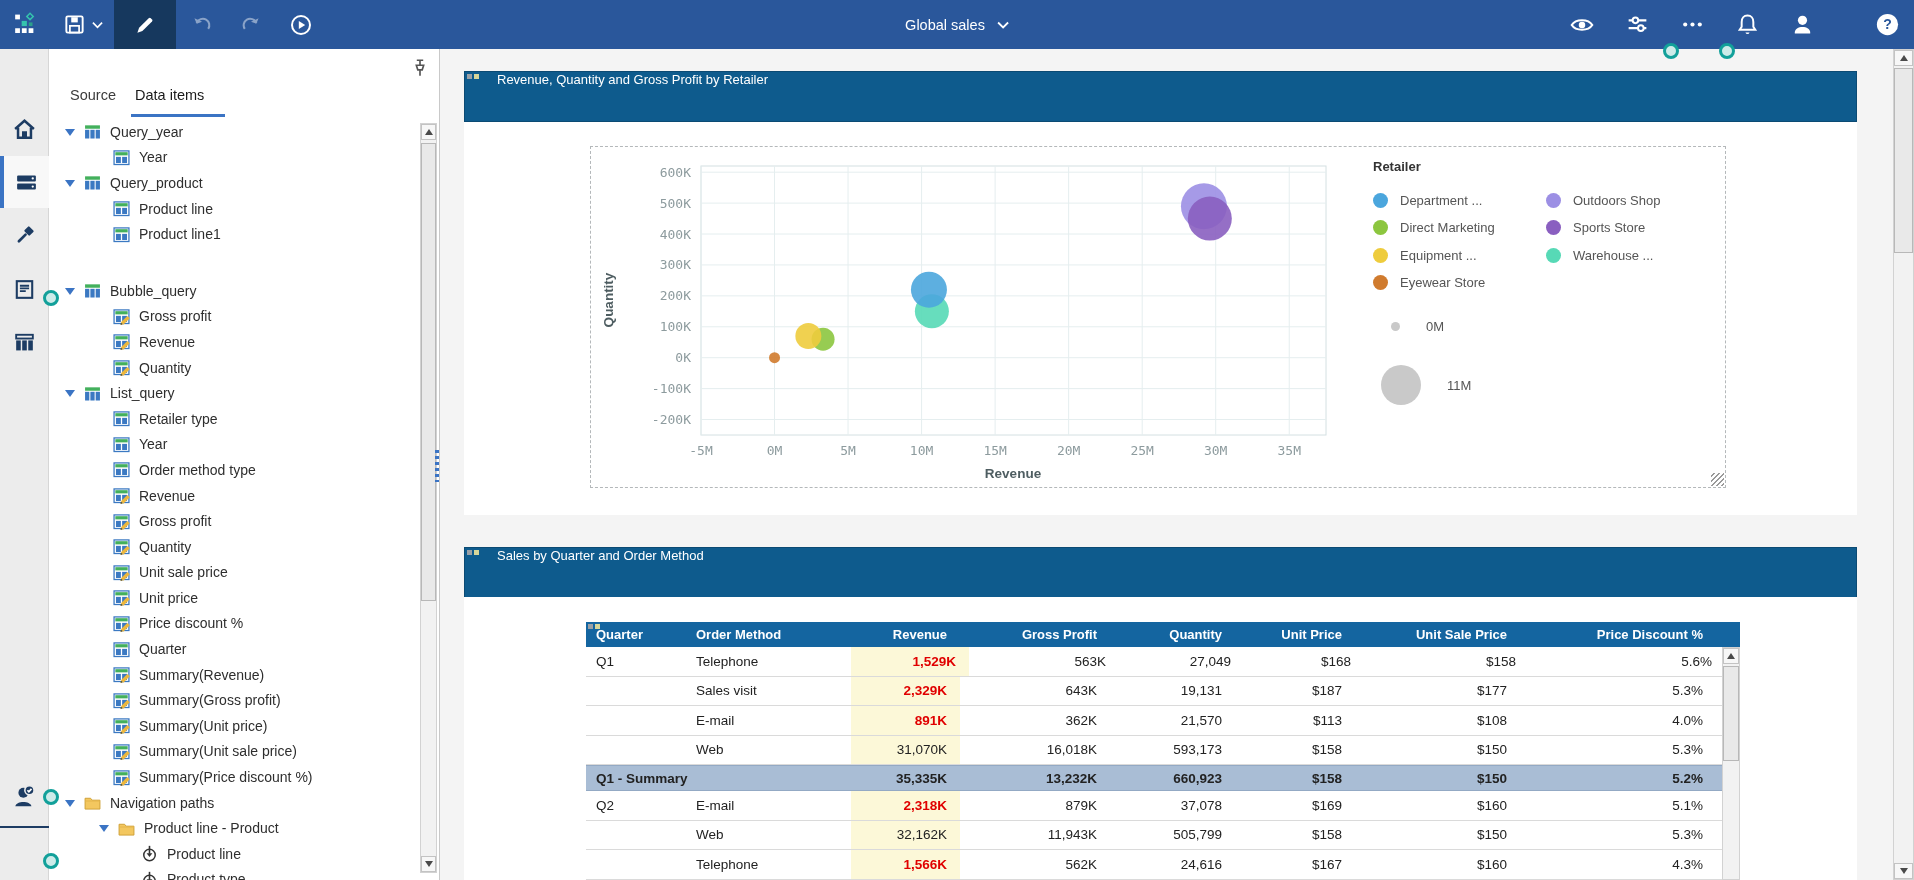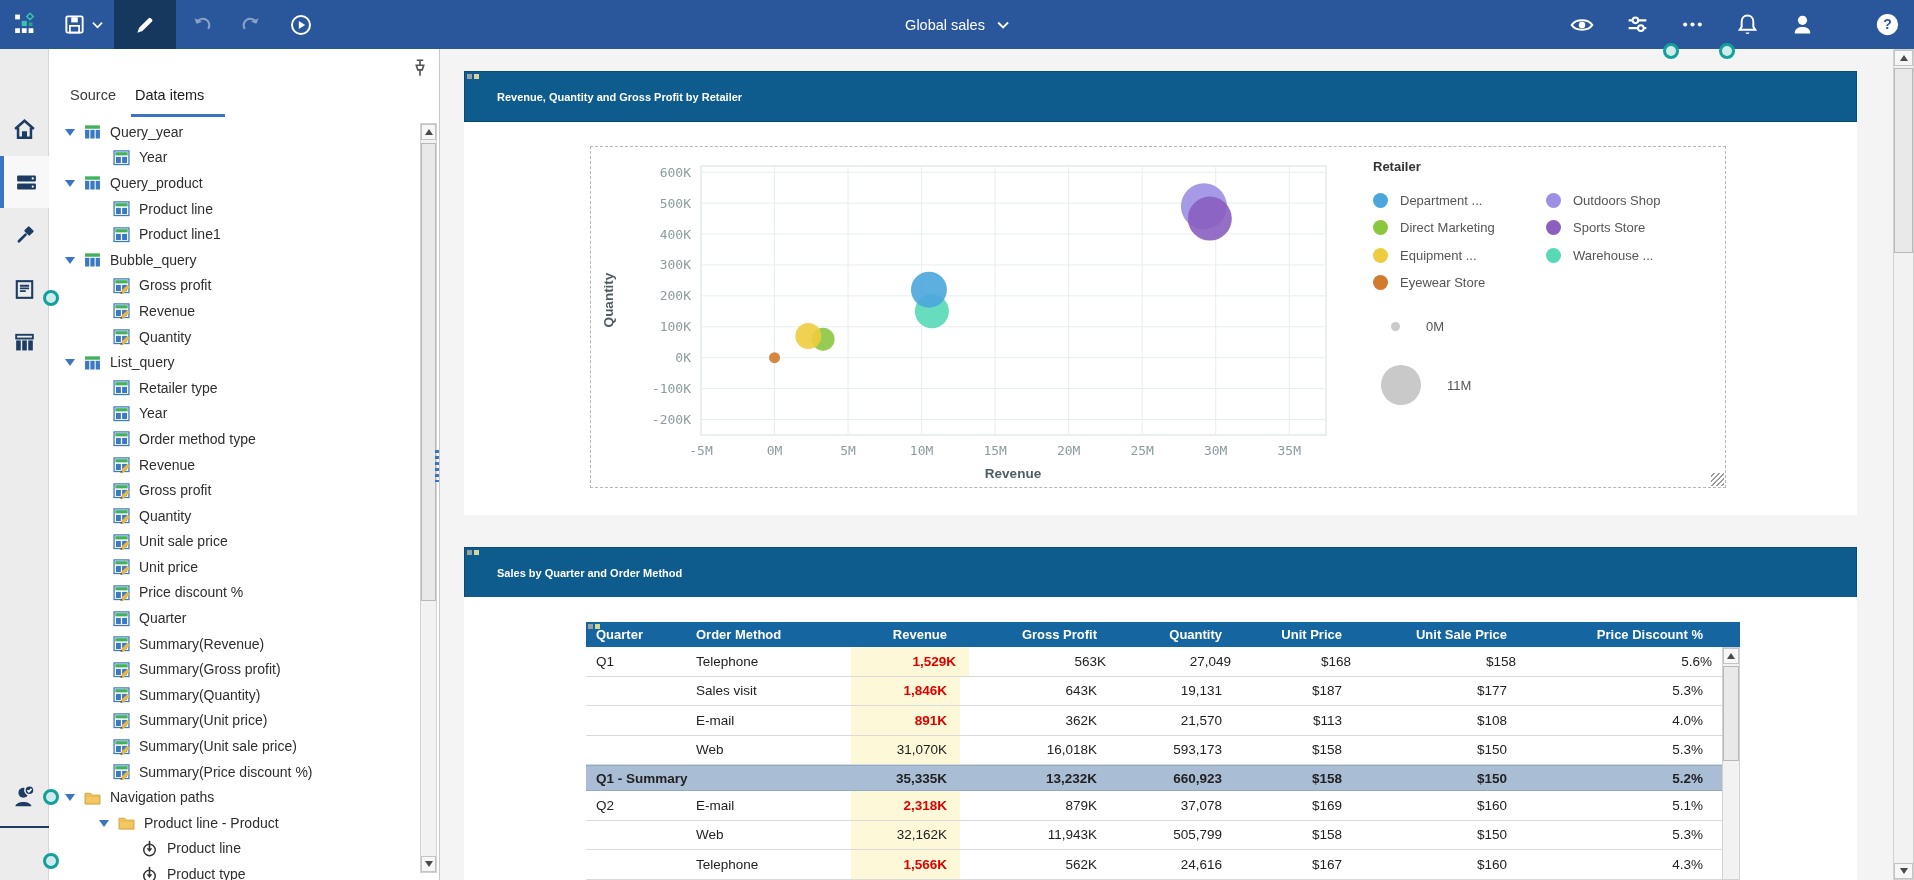--- a/index.html
+++ b/index.html
@@ -50,21 +50,21 @@
   .tri-up { width:0; height:0; border-left:4px solid transparent; border-right:4px solid transparent; border-bottom:6px solid #4a4a4a; }
   .tri-dn { width:0; height:0; border-left:4px solid transparent; border-right:4px solid transparent; border-top:6px solid #4a4a4a; }
 
   
   #splitter { position:absolute; left:435px; top:450px; width:4px; height:32px; z-index:12;
     background:repeating-linear-gradient(to bottom,#3b74c4 0 3px, transparent 3px 6px); cursor:col-resize; }
 
   
   #canvas { position:absolute; left:440px; top:49px; width:1474px; height:831px; background:#f4f4f4; }
   .widget-titlebar { position:absolute; left:24px; width:1393px; height:51px; background:#0e5b8d;
-    border:1px solid #0b4a73; color:#fff; font-size:11px; display:flex; align-items:center; padding-left:32px; cursor:pointer;font-weight:bold; }
+    border:1px solid #0b4a73; color:#fff; font-size:13px; display:flex; padding-left:32px; cursor:pointer; }
   .sel-handles { position:absolute; left:2px; top:2px; width:14px; height:6px; }
   .sel-handles i { position:absolute; top:0; width:5px; height:5px; }
   .sel-handles i:first-child { left:0; background:#9aa0a6; }
   .sel-handles i:last-child { left:7px; background:#d6d69a; }
   .widget-body { position:absolute; left:24px; width:1393px; background:#fff; }
 
   
   #chartbox { position:absolute; left:150px; top:97px; width:1136px; height:342px; border:1px dashed #b4b8ba; background:#fff; }
   #chartbox svg text { font-family:"DejaVu Sans Mono", monospace; }
   .axis-title { font-family:"Liberation Sans", sans-serif !important; font-weight:bold; }
@@ -373,129 +373,123 @@
             <use href="#ic-column"></use>
           </svg>
           <span class="tr-label">Product line</span>
         </div>
         <div class="tree-row" style="padding-left: 64px;">
           <svg class="tr-ic">
             <use href="#ic-column"></use>
           </svg>
           <span class="tr-label">Product line1</span>
         </div>
+        <div class="tree-row" style="padding-left: 16px; margin-top: 31px;">
+          <span class="tr-arrow"></span>
+          <svg class="tr-ic">
+            <use href="#ic-query"></use>
+          </svg>
+          <span class="tr-label">Bubble_query</span>
+        </div>
+        <div class="tree-row" style="padding-left: 64px;">
+          <svg class="tr-ic">
+            <use href="#ic-measure"></use>
+          </svg>
+          <span class="tr-label">Gross profit</span>
+        </div>
+        <div class="tree-row" style="padding-left: 64px;">
+          <svg class="tr-ic">
+            <use href="#ic-measure"></use>
+          </svg>
+          <span class="tr-label">Revenue</span>
+        </div>
+        <div class="tree-row" style="padding-left: 64px;">
+          <svg class="tr-ic">
+            <use href="#ic-measure"></use>
+          </svg>
+          <span class="tr-label">Quantity</span>
+        </div>
         <div class="tree-row" style="padding-left: 16px;">
           <span class="tr-arrow"></span>
           <svg class="tr-ic">
             <use href="#ic-query"></use>
           </svg>
-          <span class="tr-label">Bubble_query</span>
+          <span class="tr-label">List_query</span>
+        </div>
+        <div class="tree-row" style="padding-left: 64px;">
+          <svg class="tr-ic">
+            <use href="#ic-column"></use>
+          </svg>
+          <span class="tr-label">Retailer type</span>
+        </div>
+        <div class="tree-row" style="padding-left: 64px;">
+          <svg class="tr-ic">
+            <use href="#ic-column"></use>
+          </svg>
+          <span class="tr-label">Year</span>
+        </div>
+        <div class="tree-row" style="padding-left: 64px;">
+          <svg class="tr-ic">
+            <use href="#ic-column"></use>
+          </svg>
+          <span class="tr-label">Order method type</span>
+        </div>
+        <div class="tree-row" style="padding-left: 64px;">
+          <svg class="tr-ic">
+            <use href="#ic-measure"></use>
+          </svg>
+          <span class="tr-label">Revenue</span>
         </div>
         <div class="tree-row" style="padding-left: 64px;">
           <svg class="tr-ic">
             <use href="#ic-measure"></use>
           </svg>
           <span class="tr-label">Gross profit</span>
         </div>
         <div class="tree-row" style="padding-left: 64px;">
           <svg class="tr-ic">
             <use href="#ic-measure"></use>
           </svg>
-          <span class="tr-label">Revenue</span>
-        </div>
-        <div class="tree-row" style="padding-left: 64px;">
-          <svg class="tr-ic">
-            <use href="#ic-measure"></use>
-          </svg>
           <span class="tr-label">Quantity</span>
         </div>
-        <div class="tree-row" style="padding-left: 16px;">
-          <span class="tr-arrow"></span>
-          <svg class="tr-ic">
-            <use href="#ic-query"></use>
-          </svg>
-          <span class="tr-label">List_query</span>
+        <div class="tree-row" style="padding-left: 64px;">
+          <svg class="tr-ic">
+            <use href="#ic-measure"></use>
+          </svg>
+          <span class="tr-label">Unit sale price</span>
+        </div>
+        <div class="tree-row" style="padding-left: 64px;">
+          <svg class="tr-ic">
+            <use href="#ic-measure"></use>
+          </svg>
+          <span class="tr-label">Unit price</span>
+        </div>
+        <div class="tree-row" style="padding-left: 64px;">
+          <svg class="tr-ic">
+            <use href="#ic-measure"></use>
+          </svg>
+          <span class="tr-label">Price discount %</span>
         </div>
         <div class="tree-row" style="padding-left: 64px;">
           <svg class="tr-ic">
             <use href="#ic-column"></use>
           </svg>
-          <span class="tr-label">Retailer type</span>
-        </div>
-        <div class="tree-row" style="padding-left: 64px;">
-          <svg class="tr-ic">
-            <use href="#ic-column"></use>
-          </svg>
-          <span class="tr-label">Year</span>
-        </div>
-        <div class="tree-row" style="padding-left: 64px;">
-          <svg class="tr-ic">
-            <use href="#ic-column"></use>
-          </svg>
-          <span class="tr-label">Order method type</span>
-        </div>
-        <div class="tree-row" style="padding-left: 64px;">
-          <svg class="tr-ic">
-            <use href="#ic-measure"></use>
-          </svg>
-          <span class="tr-label">Revenue</span>
-        </div>
-        <div class="tree-row" style="padding-left: 64px;">
-          <svg class="tr-ic">
-            <use href="#ic-measure"></use>
-          </svg>
-          <span class="tr-label">Gross profit</span>
-        </div>
-        <div class="tree-row" style="padding-left: 64px;">
-          <svg class="tr-ic">
-            <use href="#ic-measure"></use>
-          </svg>
-          <span class="tr-label">Quantity</span>
-        </div>
-        <div class="tree-row" style="padding-left: 64px;">
-          <svg class="tr-ic">
-            <use href="#ic-measure"></use>
-          </svg>
-          <span class="tr-label">Unit sale price</span>
-        </div>
-        <div class="tree-row" style="padding-left: 64px;">
-          <svg class="tr-ic">
-            <use href="#ic-measure"></use>
-          </svg>
-          <span class="tr-label">Unit price</span>
-        </div>
-        <div class="tree-row" style="padding-left: 64px;">
-          <svg class="tr-ic">
-            <use href="#ic-measure"></use>
-          </svg>
-          <span class="tr-label">Price discount %</span>
-        </div>
-        <div class="tree-row" style="padding-left: 64px;">
-          <svg class="tr-ic">
-            <use href="#ic-column"></use>
-          </svg>
           <span class="tr-label">Quarter</span>
         </div>
         <div class="tree-row" style="padding-left: 64px;">
           <svg class="tr-ic">
             <use href="#ic-measure"></use>
           </svg>
           <span class="tr-label">Summary(Revenue)</span>
         </div>
         <div class="tree-row" style="padding-left: 64px;">
           <svg class="tr-ic">
             <use href="#ic-measure"></use>
           </svg>
           <span class="tr-label">Summary(Gross profit)</span>
-        </div>
-        <div class="tree-row" style="padding-left: 64px;">
-          <svg class="tr-ic">
-            <use href="#ic-measure"></use>
-          </svg>
-          <span class="tr-label">Summary(Quantity)</span>
         </div>
         <div class="tree-row" style="padding-left: 64px;">
           <svg class="tr-ic">
             <use href="#ic-measure"></use>
           </svg>
           <span class="tr-label">Summary(Unit price)</span>
         </div>
         <div class="tree-row" style="padding-left: 64px;">
           <svg class="tr-ic">
             <use href="#ic-measure"></use>
@@ -683,21 +677,21 @@
           <div class="t-cell ar rev-yellow rev-red" style="width: 118px;">1,529K</div>
           <div class="t-cell ar" style="width: 150px; padding-left: 24px;">563K</div>
           <div class="t-cell ar" style="width: 125px;">27,049</div>
           <div class="t-cell ar" style="width: 120px;">$168</div>
           <div class="t-cell ar" style="width: 165px;">$158</div>
           <div class="t-cell ar-last" style="width: 202px;">5.6%</div>
         </div>
         <div class="t-row">
           <div class="t-cell al" style="width: 100px;"></div>
           <div class="t-cell al" style="width: 165px;">Sales visit</div>
-          <div class="t-cell ar rev-yellow rev-red" style="width: 109px;">1,846K</div>
+          <div class="t-cell ar rev-yellow rev-red" style="width: 109px;">2,329K</div>
           <div class="t-cell ar" style="width: 150px;">643K</div>
           <div class="t-cell ar" style="width: 125px;">19,131</div>
           <div class="t-cell ar" style="width: 120px;">$187</div>
           <div class="t-cell ar" style="width: 165px;">$177</div>
           <div class="t-cell ar-last" style="width: 202px;">5.3%</div>
         </div>
         <div class="t-row">
           <div class="t-cell al" style="width: 100px;"></div>
           <div class="t-cell al" style="width: 165px;">E-mail</div>
           <div class="t-cell ar rev-yellow rev-red" style="width: 109px;">891K</div>

